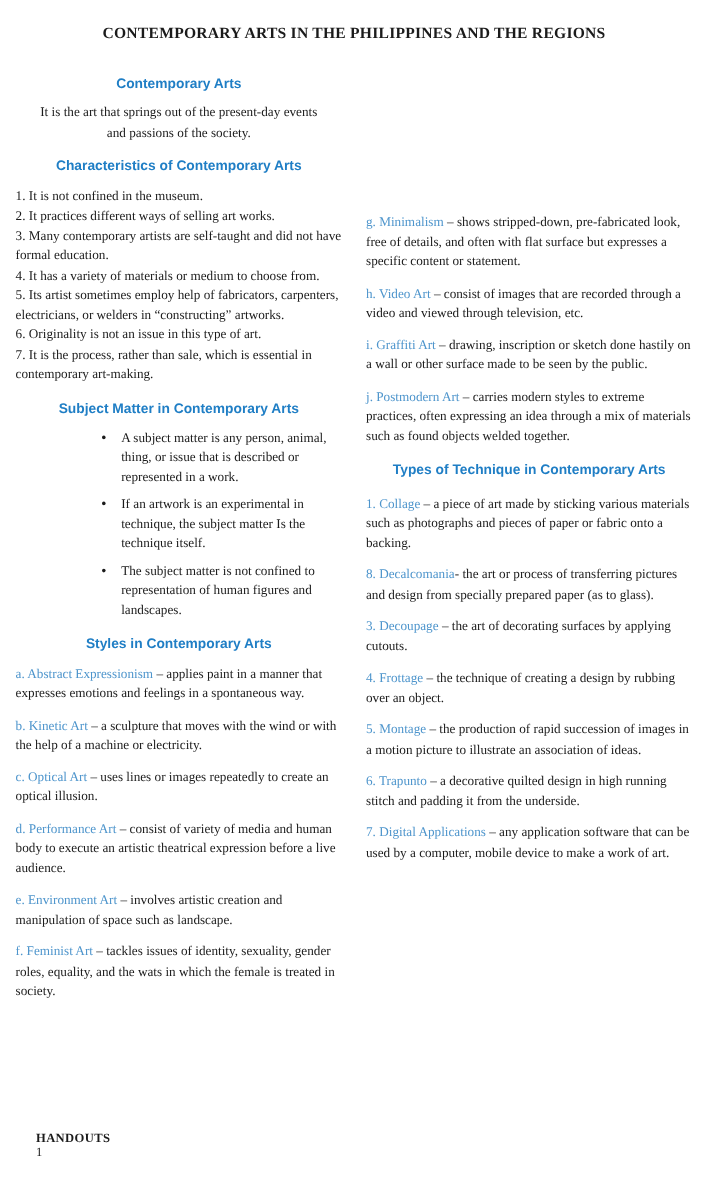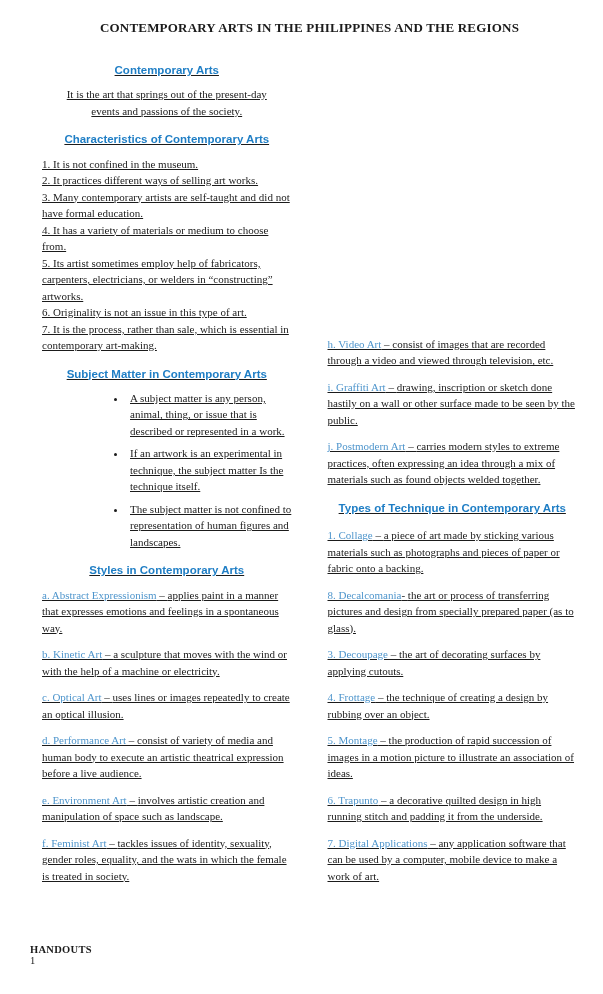--- a/index.html
+++ b/index.html
@@ -6,37 +6,36 @@
   html, body { background: #ffffff; }
   body { font-family: "Liberation Serif", serif; color: var(--text-black, #1b1b1b); }
 
   .page {
     position: relative;
     width: 603px;
     height: 994px;
     margin: 0 auto;
     background: #ffffff;
     overflow: hidden;
-    padding: 20px 26px 0 42px;
+    padding: 20px 26px 0 13px;
   }
 
   .doc-title {
     font-family: "Liberation Serif", serif;
     font-size: 13px;
     font-weight: bold;
     text-align: center;
     letter-spacing: 0.2px;
     margin-bottom: 26px;
   }
 
   .columns {
     display: flex;
-    gap: 36px;
-    align-items: flex-end;
-    text-decoration: underline;
+    gap: 20px;
+    align-items: center;
   }
   .col { flex: 1 1 0; min-width: 0; font-size: 11px; line-height: 1.5; }
 
   .heading {
     font-family: "Liberation Sans", sans-serif;
     font-size: 11.5px;
     font-weight: bold;
     color: var(--heading-blue, #1F7EC5);
     text-align: center;
     margin: 12px 0 7px;
@@ -111,20 +110,21 @@
       <p class="entry"><span class="term">b. Kinetic Art</span><span class="sep"> – </span><span class="desc">a sculpture that moves with the wind or with the help of a machine or electricity.</span></p>
       <p class="entry"><span class="term">c. Optical Art</span><span class="sep"> – </span><span class="desc">uses lines or images repeatedly to create an optical illusion.</span></p>
       <p class="entry"><span class="term">d. Performance Art</span><span class="sep"> – </span><span class="desc">consist of variety of media and human body to execute an artistic theatrical expression before a live audience.</span></p>
       <p class="entry"><span class="term">e. Environment Art</span><span class="sep"> – </span><span class="desc">involves artistic creation and manipulation of space such as landscape.</span></p>
       <p class="entry"><span class="term">f. Feminist Art</span><span class="sep"> – </span><span class="desc">tackles issues of identity, sexuality, gender roles, equality, and the wats in which the female is treated in society.</span></p>
 
     </div>
 
     <div class="col">
 
+      <p class="entry"><span class="term">g. Minimalism</span><span class="sep"> – </span><span class="desc">shows stripped-down, pre-fabricated look, free of details, and often with flat surface but expresses a specific content or statement.</span></p>
       <p class="entry"><span class="term">h. Video Art</span><span class="sep"> – </span><span class="desc">consist of images that are recorded through a video and viewed through television, etc.</span></p>
       <p class="entry"><span class="term">i. Graffiti Art</span><span class="sep"> – </span><span class="desc">drawing, inscription or sketch done hastily on a wall or other surface made to be seen by the public.</span></p>
       <p class="entry"><span class="term">j. Postmodern Art</span><span class="sep"> – </span><span class="desc">carries modern styles to extreme practices, often expressing an idea through a mix of materials such as found objects welded together.</span></p>
 
       <h2 class="heading spaced">Types of Technique in Contemporary Arts</h2>
 
       <p class="entry"><span class="term">1. Collage</span><span class="sep"> – </span><span class="desc">a piece of art made by sticking various materials such as photographs and pieces of paper or fabric onto a backing.</span></p>
       <p class="entry"><span class="term">8. Decalcomania</span><span class="sep">- </span><span class="desc">the art or process of transferring pictures and design from specially prepared paper (as to glass).</span></p>
       <p class="entry"><span class="term">3. Decoupage</span><span class="sep"> – </span><span class="desc">the art of decorating surfaces by applying cutouts.</span></p>
       <p class="entry"><span class="term">4. Frottage</span><span class="sep"> – </span><span class="desc">the technique of creating a design by rubbing over an object.</span></p>

